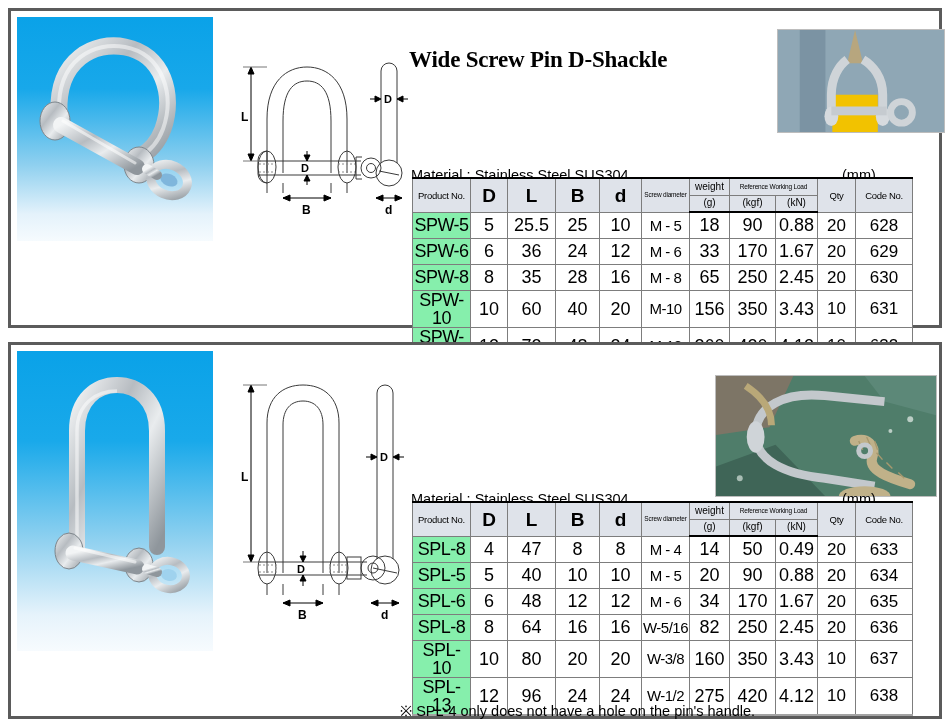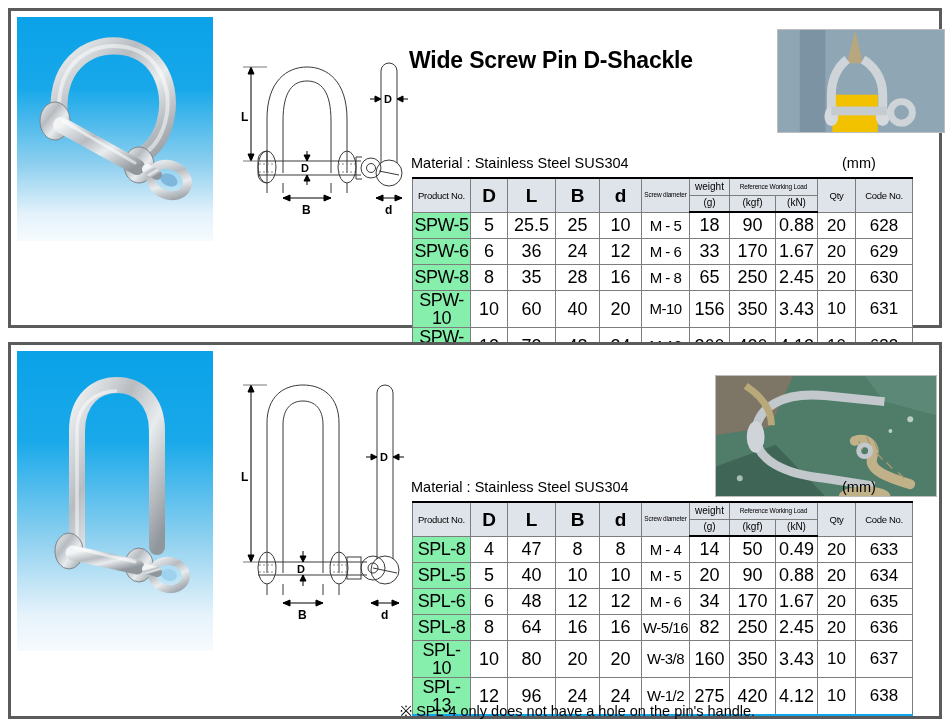--- a/index.html
+++ b/index.html
@@ -43,37 +43,39 @@
   .drawing svg { display:block; }
 
   
   .title {
     position: absolute;
     font-weight: bold;
     font-size: 23px;
     letter-spacing: -0.2px;
     color: #000;
     white-space: nowrap;
+    font-family: Liberation Serif, serif;
   }
   #title-wide { left: 398px; top: 36px; }
   #title-long { left: 398px; top: 30px; }
 
   
   .usage-photo { position: absolute; overflow: hidden; border: 1px solid #bdbdbd; }
   #usage-wide { left: 766px; top: 18px; width: 168px; height: 104px; }
   #usage-long { left: 712px; top: 372px; width: 222px; height: 122px; }
   #usage-long { position: absolute; left: 704px; top: 30px; width: 222px; height: 122px; }
   .usage-svg { display:block; width:100%; height:100%; }
 
   
   .material-row {
     position: absolute;
     font-size: 14.5px;
     color: #000;
     white-space: nowrap;
+    margin-top: 12px;
   }
   .material-row .mm { position: absolute; white-space: nowrap; }
   #material-wide { left: 400px; top: 144px; }
   #material-long { left: 400px; top: 134px; }
   #material-wide .mm { left: 431px; top: 0; }
   #material-long .mm { left: 431px; top: 0; }
 
   
   .spec-table {
     position: absolute;
@@ -109,21 +111,21 @@
   .spec-table tbody td.prod {
     background: #86efac;
     font-size: 18px;
     letter-spacing: -0.5px;
   }
   .spec-table tbody td.screw { font-size: 15px; letter-spacing: -0.5px; }
   .spec-table tbody td.code  { font-size: 17px; }
   .spec-table tbody td.qty   { font-size: 17px; }
 
   
-  .spec-table { border-top: 2px solid #000; border-bottom: 2px solid #0ea5e9; }
+  .spec-table { border-top: 2px solid #000; border-bottom: 2px solid #a3a3a3; }
   .spec-table thead tr:last-child th { border-bottom: 2px solid #000; }
 
   
   .footnote {
     position: absolute;
     left: 400px;
     font-size: 14.5px;
     color: #000;
     white-space: nowrap;
   }

